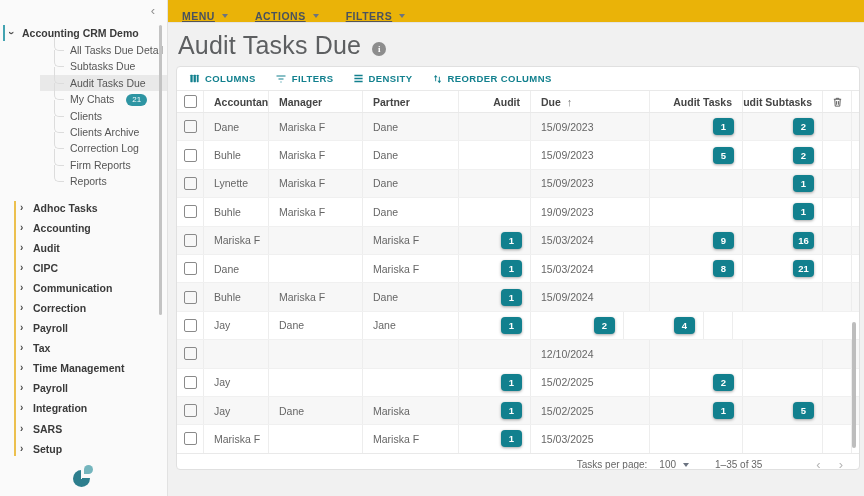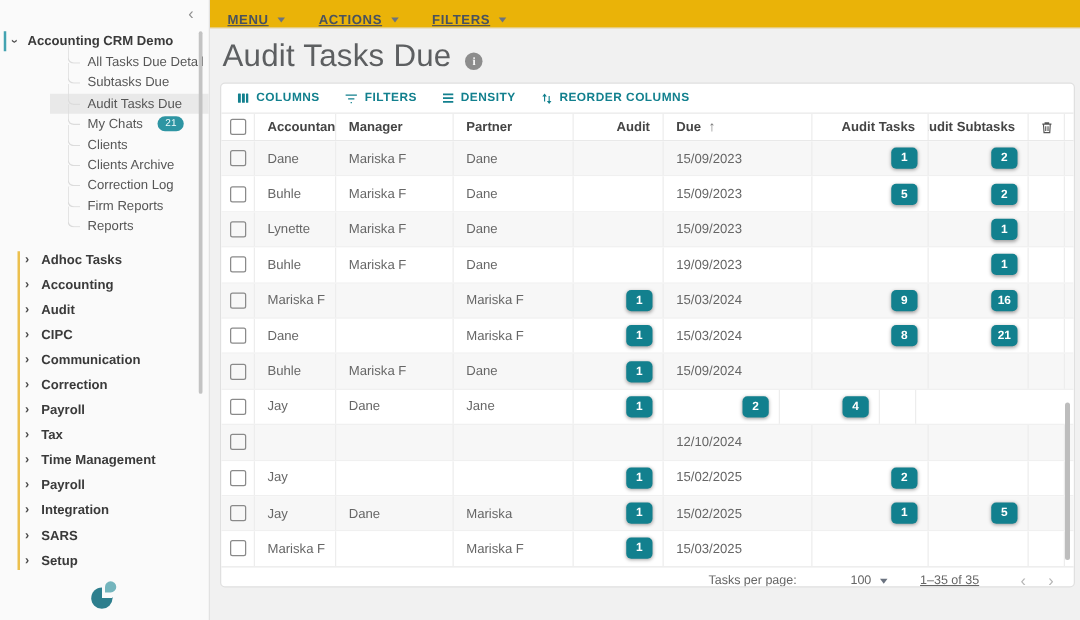--- a/index.html
+++ b/index.html
@@ -64,22 +64,22 @@
   .badge-cell { padding:0 8px; }
   .rows { height:340px; overflow:hidden; }
   .tr { height:28.4px; border-bottom:1px solid #f0f0f0; background:#fff; }
   .tr:nth-child(odd) { background:#f7f7f7; }
   .checkbox { width:13px; height:13px; border:1.5px solid #8a8a8a; border-radius:2px; background:transparent; cursor:pointer; }
   .badge { display:inline-block; min-width:21px; padding:0 4px; height:17px; line-height:17px; background:#12808E; color:#fff; border-radius:4px; font-size:9.5px; font-weight:bold; text-align:center; box-shadow:0 1px 3px rgba(0,0,0,.35); cursor:pointer; }
   .sort-arrow { margin-left:6px; color:#757575; font-size:11px; font-weight:normal; }
 
   .tfoot { height:22px; border-top:1px solid #e9e9e9; display:flex; align-items:center; justify-content:flex-end; padding-right:16px; font-size:10px; color:#666; }
   .rpp-label { margin-right:12px; }
-  .rpp-select { display:flex; align-items:center; gap:7px; margin-right:26px; cursor:pointer;margin-left:31px; }
-  .range { margin-right:15px;text-decoration:underline; }
+  .rpp-select { display:flex; align-items:center; gap:7px; margin-right:26px; cursor:pointer; }
+  .range { margin-right:36px;text-decoration:underline; }
   .pg { color:#b5b5b5; font-size:13px; margin-left:18px; cursor:pointer; line-height:1; }
 </style>
 </head>
 <body>
 
 <div class="sidebar">
   <span class="sidebar-collapse">‹</span>
   <div class="nav">
     <div class="nav-root">
       <span class="chev-down">›</span>

